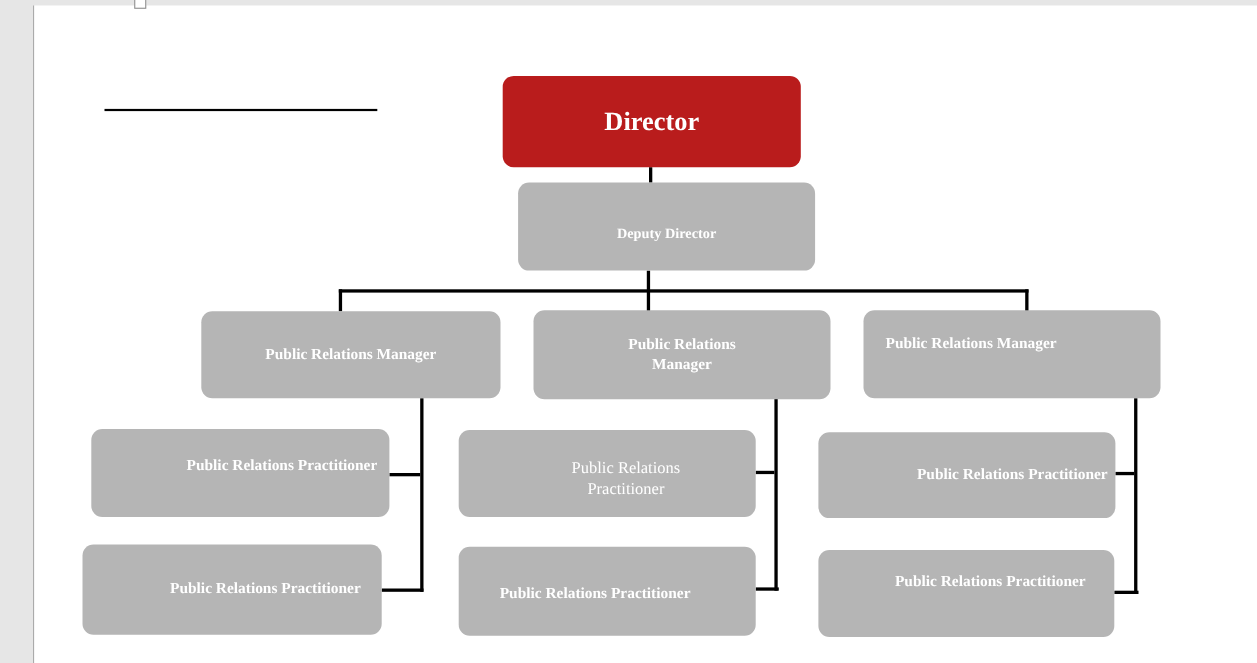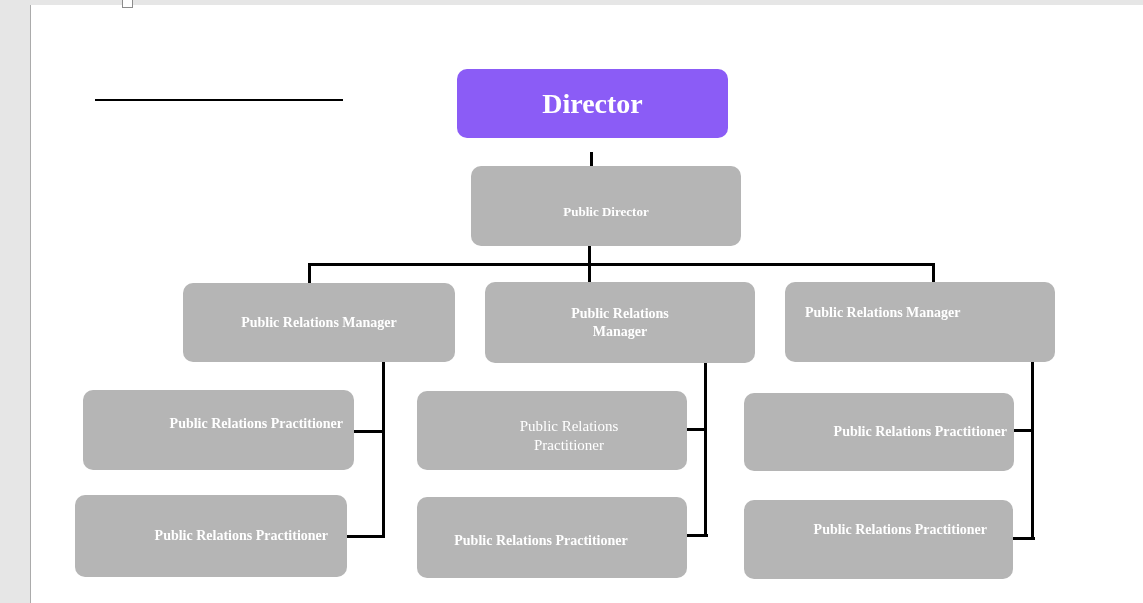--- a/index.html
+++ b/index.html
@@ -61,23 +61,23 @@
     font-size: 14px;
     display: flex;
     align-items: center;
     justify-content: center;
     text-align: center;
     line-height: 1.25;
   }
   .node .label { display: inline-block; }
 
   #n-director {
-    left: 457px; top: 69px; width: 271px; height: 69px;
-    background: #8b5cf6;
-    font-size: 28px;
+    left: 457px; top: 69px; width: 271px; height: 83px;
+    background: #b91c1c;
+    font-size: 24px;
   }
   #n-deputy   { left: 471px; top: 166px; width: 270px; height: 80px; font-size: 13px; padding-top: 12px; }
   #n-mgr1     { left: 183px; top: 283px; width: 272px; height: 79px; }
   #n-mgr2     { left: 485px; top: 282px; width: 270px; height: 81px; }
   #n-mgr2 .label { width: 130px; }
   #n-mgr3     { left: 785px; top: 282px; width: 270px; height: 80px;
                 justify-content: flex-start; align-items: flex-start;
                 padding-left: 20px; padding-top: 22px; text-align: left; }
   #n-pl1      { left: 83px;  top: 390px; width: 271px; height: 80px;
                 justify-content: flex-end; padding-right: 11px; padding-bottom: 12px; }
@@ -133,21 +133,21 @@
   <div class="line" id="c-mid-h2"></div>
   <div class="line" id="c-right-v"></div>
   <div class="line" id="c-right-h1"></div>
   <div class="line" id="c-right-h2"></div>
 
   <div class="node" id="n-director">
     <span class="label">Director</span>
   </div>
 
   <div class="node" id="n-deputy">
-    <span class="label">Public Director</span>
+    <span class="label">Deputy Director</span>
   </div>
 
   <div class="node" id="n-mgr1">
     <span class="label">Public Relations Manager</span>
   </div>
 
   <div class="node" id="n-mgr2">
     <span class="label">Public Relations Manager</span>
   </div>
 

